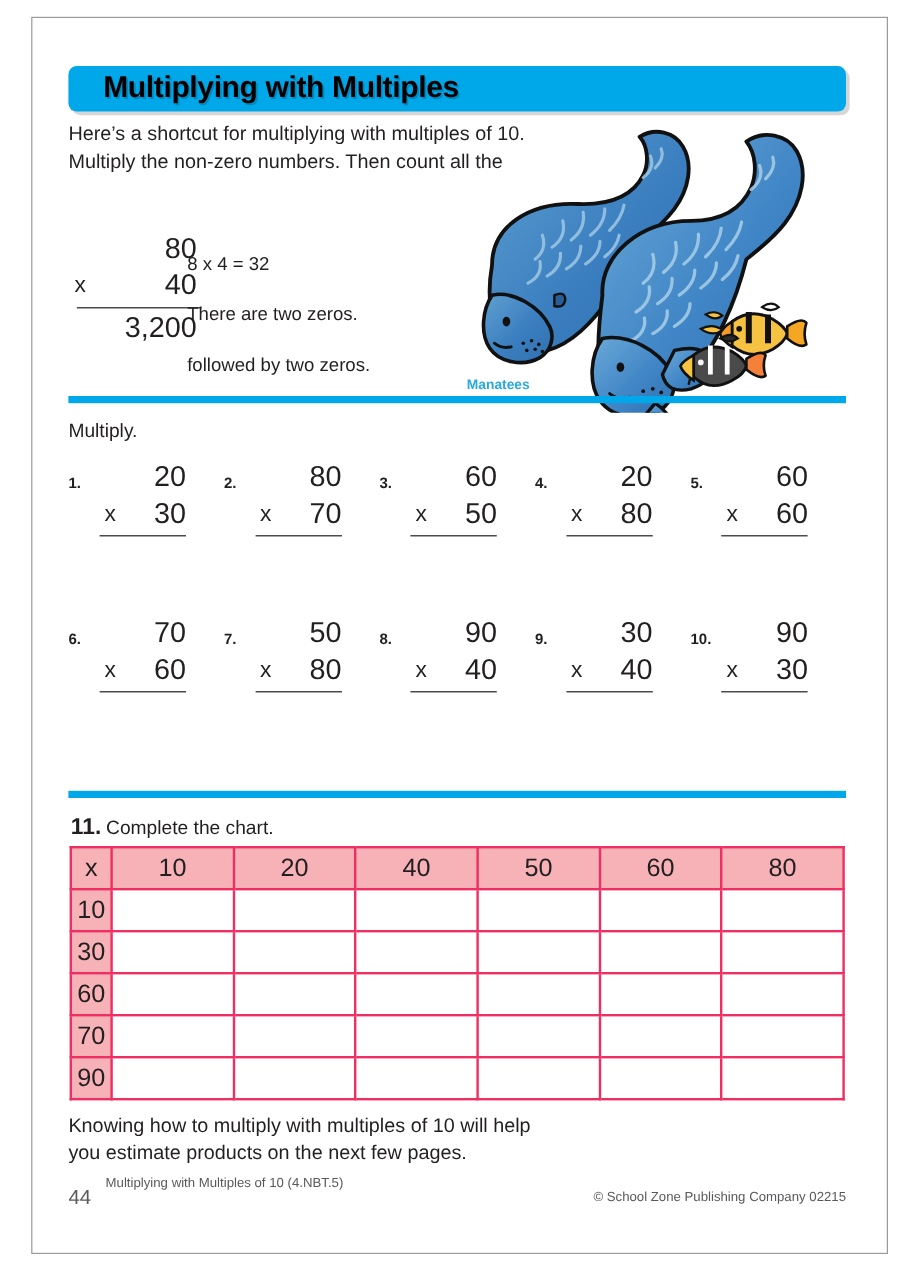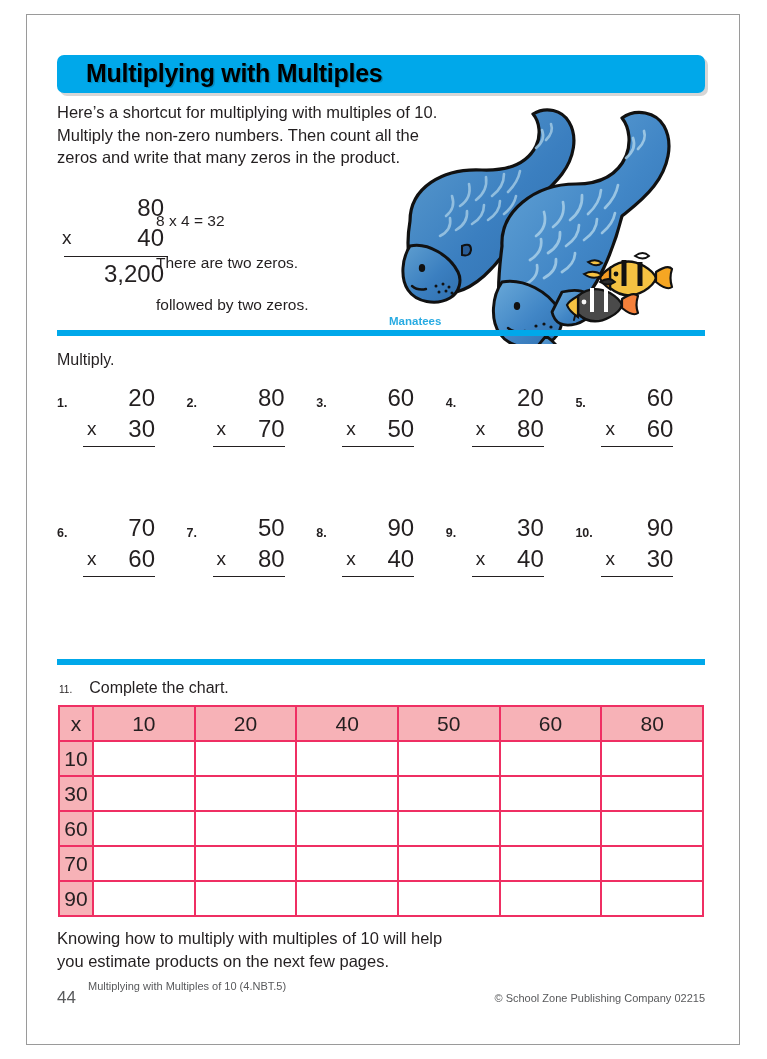--- a/index.html
+++ b/index.html
@@ -177,23 +177,23 @@
 
   
   .instr-chart {
     position: absolute;
     left: 59px;
     top: 679px;
     font-size: 16px;
     color: #231f20;
   }
   .instr-chart .q-num {
-    font-weight: normal;
-    font-size: 10px;
-    margin-right: 17px;
+    font-weight: bold;
+    font-size: 19px;
+    margin-right: 4px;
   }
 
   
   .chart-wrap {
     position: absolute;
     left: 58px;
     top: 705px;
     width: 646px;
   }
   table.chart {
@@ -286,21 +286,20 @@
 
   <div class="page-border"></div>
 
   <div class="title-bar">
     <div class="title-text">Multiplying with Multiples</div>
   </div>
 
   <div class="intro">
     <div>Here’s a shortcut for multiplying with multiples of 10.</div>
     <div>Multiply the non-zero numbers. Then count all the</div>
-    <div>zeros and write that many zeros in the product.</div>
   </div>
 
   <div class="illus">
     <svg width="360" height="248" viewBox="0 0 360 248" xmlns="http://www.w3.org/2000/svg" aria-hidden="true">
       <defs>
         <linearGradient id="manGrad1" x1="0" y1="0" x2="1" y2="1">
           <stop offset="0%" stop-color="#5f9fd0"></stop>
           <stop offset="55%" stop-color="#3b7fc0"></stop>
           <stop offset="100%" stop-color="#2f6fae"></stop>
         </linearGradient>

